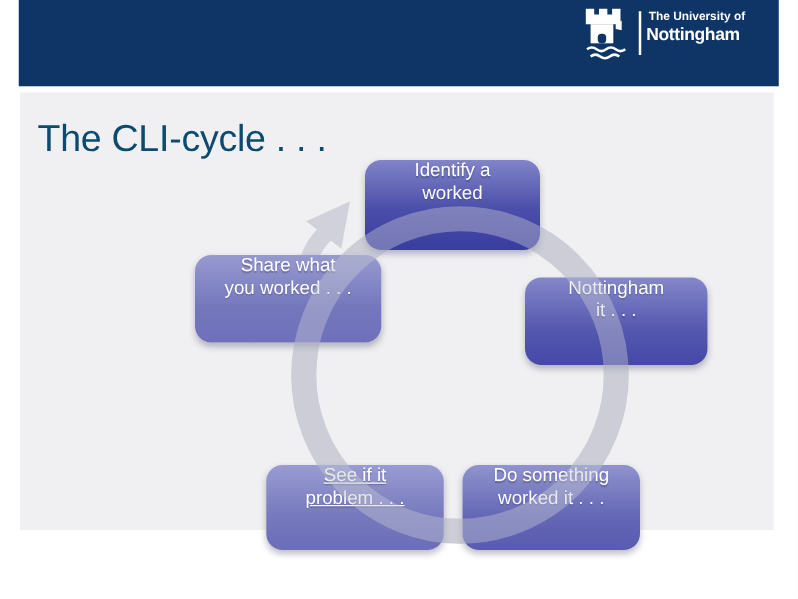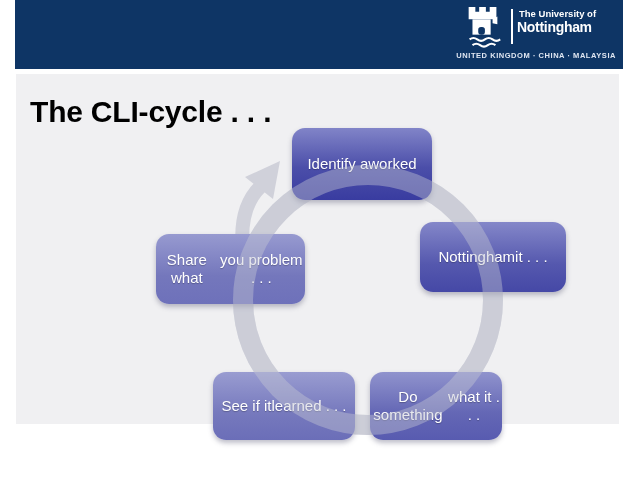--- a/index.html
+++ b/index.html
@@ -39,70 +39,69 @@
     white-space:nowrap;
   }
 
   
   .slide-bg {
     position:absolute; left:16px; top:74px; width:603px; height:350px;
     background:#f0f0f2;
   }
   .slide-title {
     position:absolute; left:30px; top:95px;
-    font-size:30px; font-weight:700; color:#000000; letter-spacing:-0.2px;
+    font-size:30px; font-weight:400; color:#0c4a6e; letter-spacing:-0.2px;
     white-space:nowrap;
   }
 
   
   .ring-svg {
     position:absolute; left:0; top:0; width:638px; height:479px;
     pointer-events:none;
   }
   .ring-back { z-index:2; }
   .ring-front { z-index:4; }
 
   .cycle-box {
     position:absolute; z-index:3;
     border-radius:13px;
-    display:flex; flex-direction:row; align-items:center; justify-content:center;
+    display:flex; flex-direction:column; align-items:center; 
     color:#ffffff; font-size:15px; line-height:1.2; text-align:center;
     text-shadow:0 1px 1px rgba(0,0,0,0.25);
     box-shadow:0 3px 5px rgba(70,70,100,0.35);
   }
   .box-identify    { left:292px; top:128px; width:140px; height:72px;
     background:linear-gradient(180deg,#8184c8 0%,#4b4ea9 55%,#393ca0 100%); }
   .box-investigate { left:420px; top:222px; width:146px; height:70px;
     background:linear-gradient(180deg,#8487c9 0%,#5558ae 60%,#4548a6 100%); }
-  .box-do          { left:370px; top:372px; width:132px; height:68px;
+  .box-do          { left:370px; top:372px; width:142px; height:68px;
     background:linear-gradient(180deg,#9093cd 0%,#6467b5 60%,#585bb0 100%); }
   .box-see         { left:213px; top:372px; width:142px; height:68px;
-    background:linear-gradient(180deg,#999cd1 0%,#7679bd 60%,#6b6eb8 100%); }
-  .box-share       { left:156px; top:234px; width:149px; height:70px;
+    background:linear-gradient(180deg,#999cd1 0%,#7679bd 60%,#6b6eb8 100%);text-decoration:underline; }
+  .box-share       { left:156px; top:204px; width:149px; height:70px;
     background:linear-gradient(180deg,#979ad0 0%,#7477bc 60%,#6e71ba 100%); }
 </style>
 </head>
 <body>
 
 <div class="page">
 
   <div class="header">
     <div class="logo">
       <svg class="castle" viewBox="0 0 42 46">
         <path fill="#ffffff" d="M6 2 h7 v5 h4 v-5 h7 v5 h4 v-5 h7 v13 H6 Z"></path>
         <rect fill="#ffffff" x="10" y="15" width="19" height="16"></rect>
         <path fill="#ffffff" d="M31 15 l5 -3 v8 l-5 -1 Z"></path>
         <rect fill="#0e3565" x="16" y="23" width="7" height="8" rx="3"></rect>
         <path fill="none" stroke="#ffffff" stroke-width="2.2" d="M7 36 q4 -3 8 0 t8 0 t8 0 t8 0"></path>
         <path fill="none" stroke="#ffffff" stroke-width="2.2" d="M10 42 q4 -3 8 0 t8 0 t8 0"></path>
       </svg>
       <div class="logo-divider"></div>
       <div class="org-small">The University of</div>
       <div class="org-large">Nottingham</div>
-      <div class="tagline">UNITED KINGDOM · CHINA · MALAYSIA</div>
     </div>
   </div>
 
   <div class="slide-bg"></div>
 
   <div class="slide-title">The CLI-cycle . . .</div>
 
   <svg class="ring-svg ring-back" viewBox="0 0 638 479">
     <circle cx="368" cy="300" r="125" fill="none" stroke="#d0d1da" stroke-width="20"></circle>
     <path d="M247 274 Q 233 214 260 187" fill="none" stroke="#d0d1da" stroke-width="14"></path>
@@ -112,28 +111,28 @@
   <div class="cycle-box box-identify">
     <span>Identify a</span>
     <span>worked</span>
   </div>
   <div class="cycle-box box-investigate">
     <span>Nottingham</span>
     <span>it . . .</span>
   </div>
   <div class="cycle-box box-do">
     <span>Do something</span>
-    <span>what it . . .</span>
+    <span>worked it . . .</span>
   </div>
   <div class="cycle-box box-see">
     <span>See if it</span>
-    <span>learned . . .</span>
+    <span>problem . . .</span>
   </div>
   <div class="cycle-box box-share">
     <span>Share what</span>
-    <span>you problem . . .</span>
+    <span>you worked . . .</span>
   </div>
 
   <svg class="ring-svg ring-front" viewBox="0 0 638 479">
     <circle cx="368" cy="300" r="125" fill="none" stroke="rgba(198,199,213,0.42)" stroke-width="20"></circle>
   </svg>
 
 </div>
 
 </body></html>

